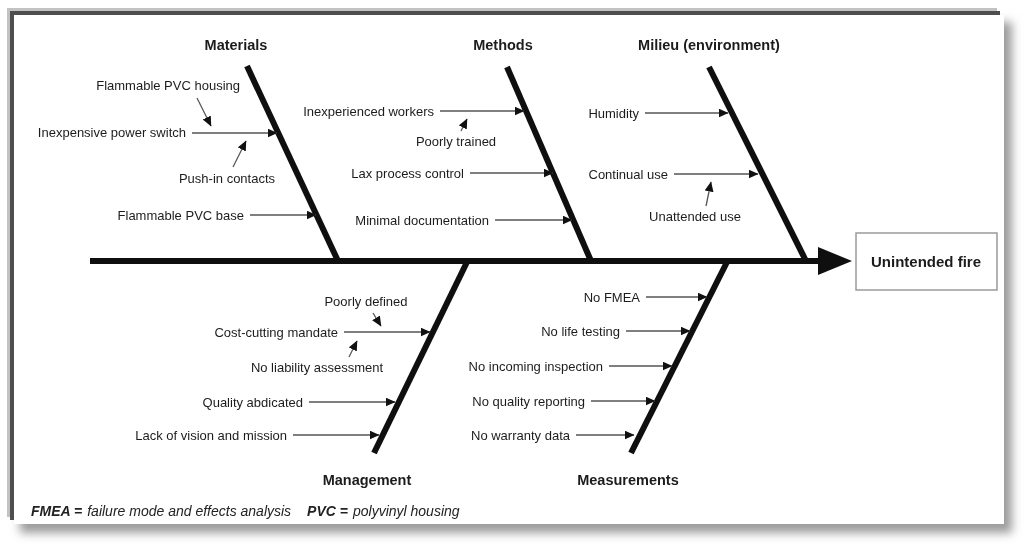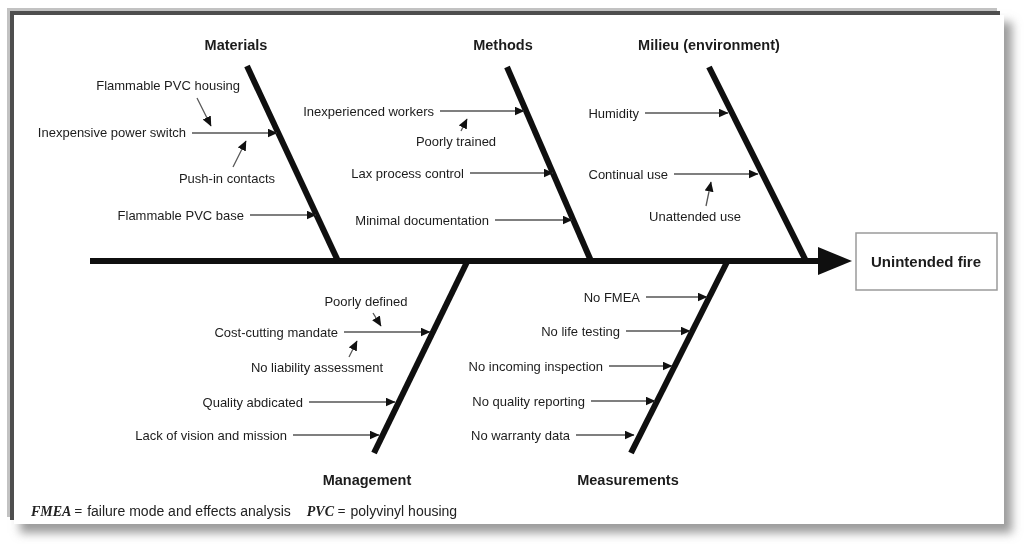--- a/index.html
+++ b/index.html
@@ -6,22 +6,22 @@
   #canvas{position:relative;width:1024px;height:544px;overflow:hidden;
           font-family:"Liberation Sans",sans-serif;background:#ffffff;}
   .page{position:absolute;left:14px;top:15px;width:990px;height:509px;background:#ffffff;
         box-shadow:-4px -4px 0 0 #4e4e4e,-7px -7px 0 0 #c2c2c2,7px 8px 9px 1px rgba(90,90,90,0.6);}
   svg{position:absolute;left:0;top:0;}
   text{font-family:"Liberation Sans",sans-serif;fill:#1c1c1c;}
   .cause{font-size:13px;}
   .cat{font-size:14.5px;font-weight:700;}
   .effect-label{font-size:15px;font-weight:700;}
   .footer{position:absolute;left:31px;top:503px;font-size:14px;color:#222;white-space:nowrap;}
-  .footer .term{font-weight:700;font-style:italic;margin-right:5px;font-family:Liberation Serif, serif;}
-  .footer .def{margin-right:16px;}
+  .footer .term{font-weight:700;font-style:italic;margin-right:5px;}
+  .footer .def{font-style:italic;margin-right:16px;}
 </style>
 </head>
 <body>
 
 <div id="canvas">
   <div class="page"></div>
 
   <svg width="1024" height="544" viewBox="0 0 1024 544">
     <defs>
       <marker id="ah" markerWidth="11" markerHeight="10" refX="9.5" refY="4.5" orient="auto" markerUnits="userSpaceOnUse">

